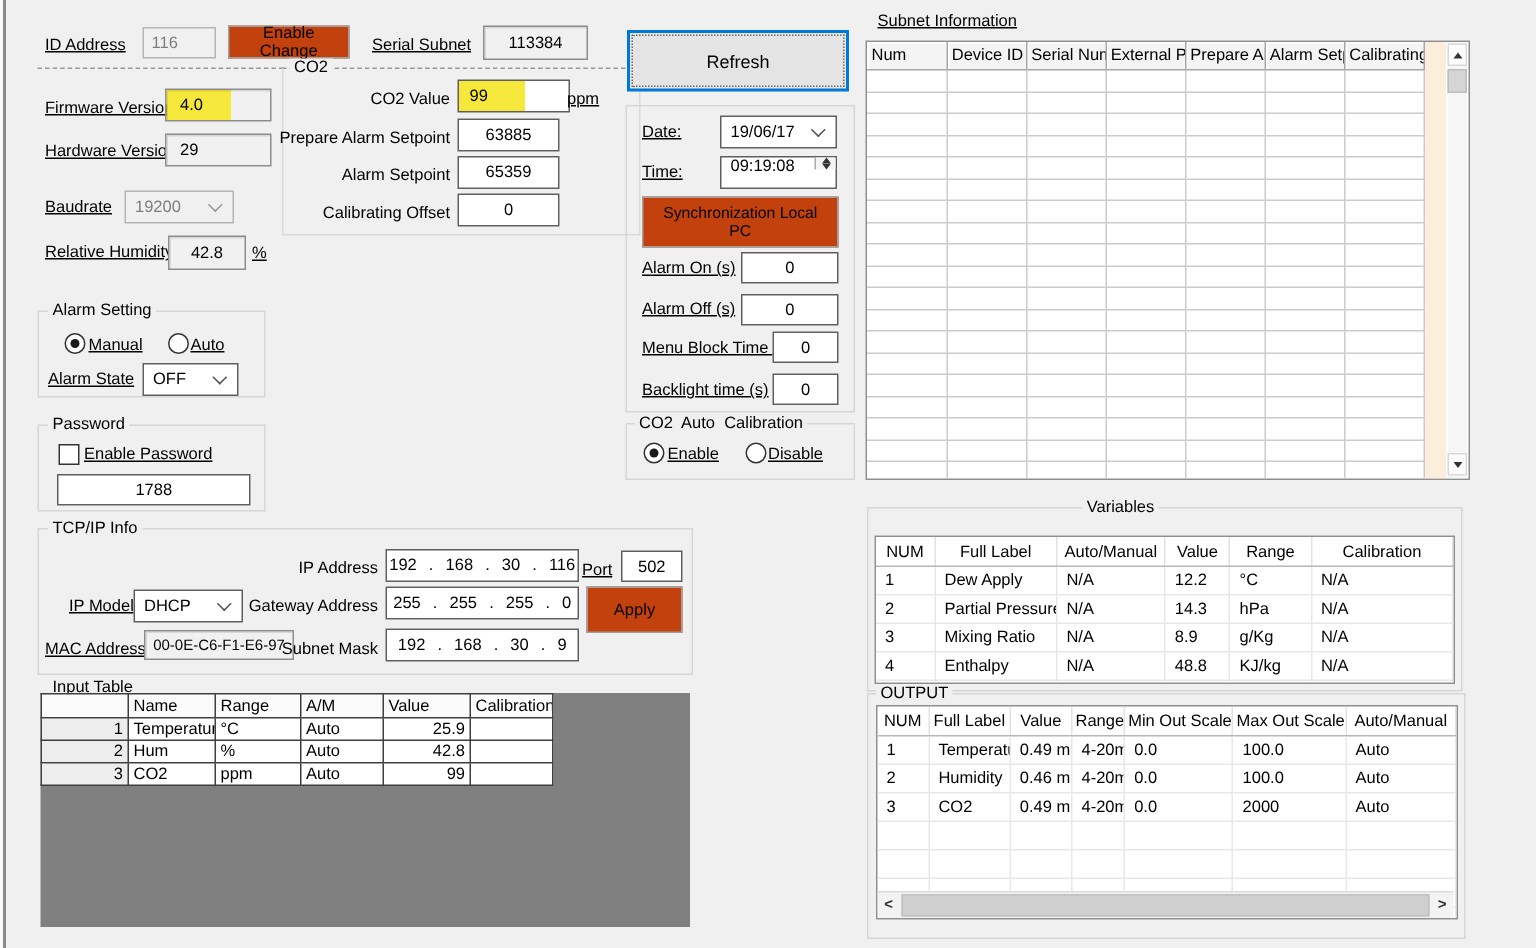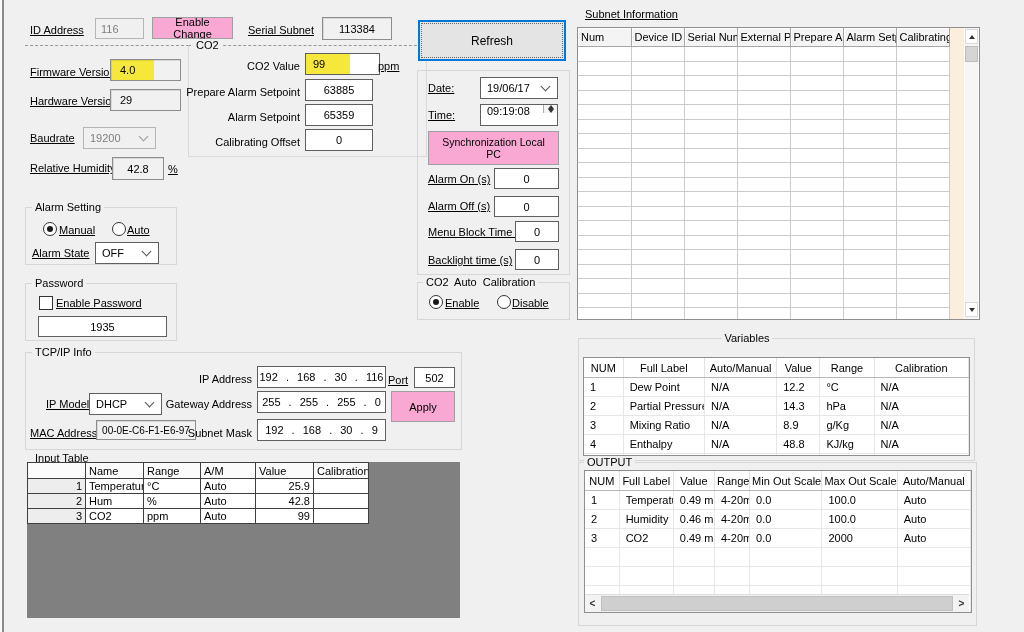--- a/index.html
+++ b/index.html
@@ -19,21 +19,21 @@
   .display{position:absolute;background:#f1f1f1;border:1px solid #8d8d8d;
            box-shadow:inset 1px 1px 0 rgba(0,0,0,.10);font-size:11px;
            display:flex;align-items:center;justify-content:center;white-space:nowrap;overflow:hidden;}
   .display.left{justify-content:flex-start;padding-left:9px;}
   .disabled-field{position:absolute;background:#f0f0f0;border:1px solid #b5b5b5;color:#7e7e7e;
            font-size:11px;display:flex;align-items:center;padding-left:5px;}
   .hl-co2{background:linear-gradient(90deg,#f6e73b 0,#f6e73b 60%,#fff 60%);}
   .hl-fw{background:linear-gradient(90deg,#f6e73b 0,#f6e73b 62%,#f1f1f1 62%);}
   .ipval{word-spacing:5px;}
   
-  .btn{position:absolute;background:#f9a8d4;border:1px solid #9f9f9f;font-size:11px;
+  .btn{position:absolute;background:#c2410c;border:1px solid #9f9f9f;font-size:11px;
        display:flex;align-items:center;justify-content:center;text-align:center;cursor:default;}
   .btn-big{background:#dcdcdc;border:1px solid #ababab;font-size:12px;}
   .btn-refresh{border:2px solid #0078d7;background:#e4e4e4;outline:1px dotted #6a6a6a;outline-offset:-4px;font-size:12px;}
   
   .combo{position:absolute;background:#fff;border:1px solid #5f5f5f;display:flex;align-items:center;font-size:11px;}
   .combo .txt{padding-left:6px;flex:1;white-space:nowrap;overflow:hidden;}
   .combo.dis{background:#f0f0f0;border-color:#b5b5b5;color:#7e7e7e;}
   .chev{width:6px;height:6px;border-right:1px solid #555;border-bottom:1px solid #555;
         transform:rotate(45deg);margin-right:8px;margin-top:-3px;flex:0 0 auto;}
   .combo.dis .chev{border-color:#9a9a9a;}
@@ -140,21 +140,21 @@
   <span class="lbl" style="left:32px;top:247px">Alarm State</span>
   <div class="combo" style="left:95px;top:242px;width:62px;height:20px">
     <span class="txt">OFF</span>
     <span class="chev"></span>
   </div>
 
   <div class="gb" style="left:25px;top:283px;width:150px;height:56px"></div>
   <span class="legend" style="left:32px;top:277px">Password</span>
   <span class="checkbox" style="left:39px;top:296px"></span>
   <span class="lbl" style="left:56px;top:297px">Enable Password</span>
-  <div class="input" style="left:38px;top:316px;width:127px;height:19px">1935</div>
+  <div class="input" style="left:38px;top:316px;width:127px;height:19px">1788</div>
 
   <div class="gb" style="left:25px;top:352px;width:435px;height:96px"></div>
   <span class="legend" style="left:32px;top:346px">TCP/IP Info</span>
 
   <span class="lbl-r" style="right:772px;top:373px">IP Address</span>
   <div class="input ipval" style="left:257px;top:366px;width:127px;height:20px">192 . 168 . 30 . 116</div>
   <span class="lbl" style="left:388px;top:374px">Port</span>
   <div class="input" style="left:414px;top:367px;width:39px;height:19px">502</div>
 
   <span class="lbl" style="left:46px;top:398px">IP Model</span>
@@ -485,21 +485,21 @@
             <th>Full Label</th>
             <th>Auto/Manual</th>
             <th>Value</th>
             <th>Range</th>
             <th>Calibration</th>
           </tr>
         </thead>
       <tbody>
           <tr>
             <td>1</td>
-            <td>Dew Point</td>
+            <td>Dew Apply</td>
             <td>N/A</td>
             <td>12.2</td>
             <td>°C</td>
             <td>N/A</td>
           </tr>
           <tr>
             <td>2</td>
             <td>Partial Pressure</td>
             <td>N/A</td>
             <td>14.3</td>

